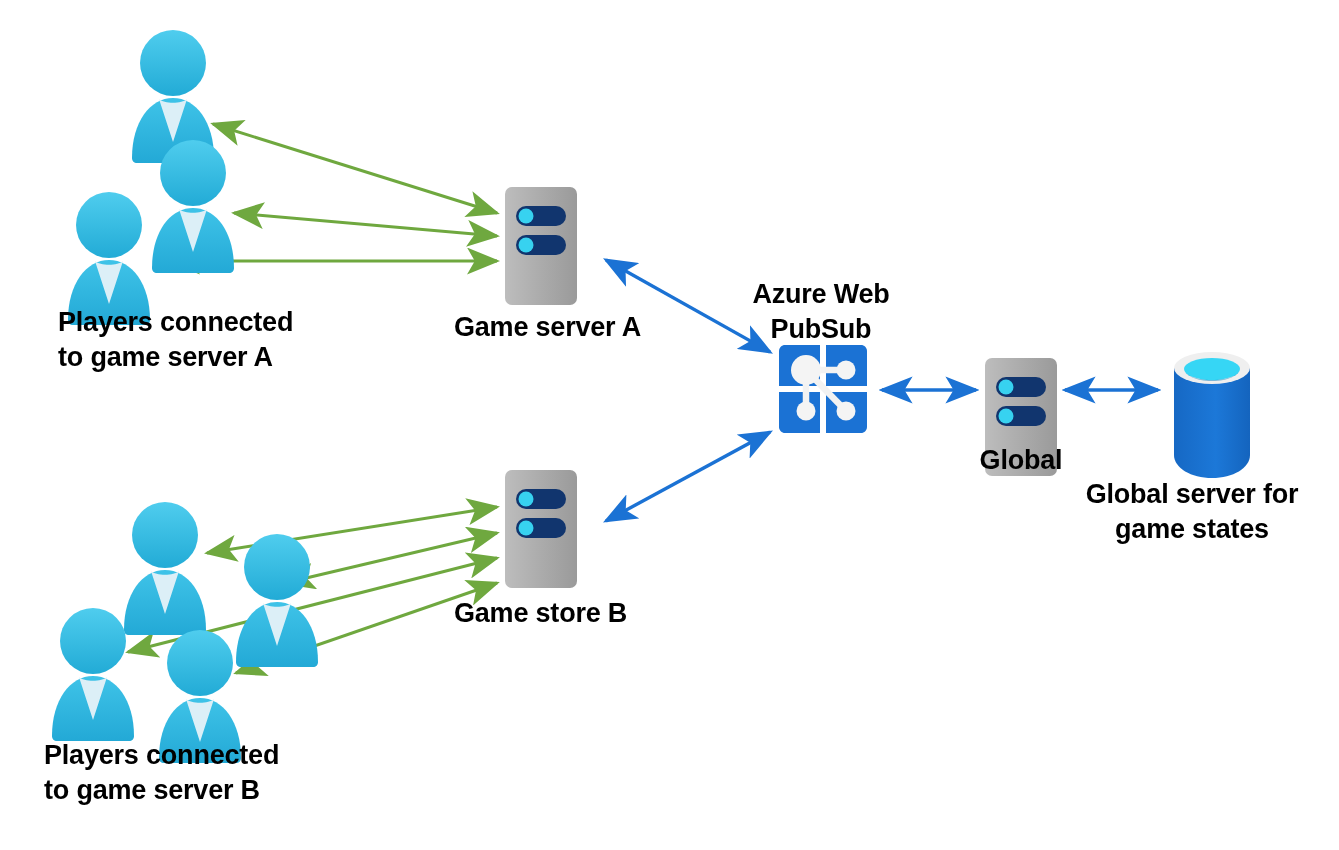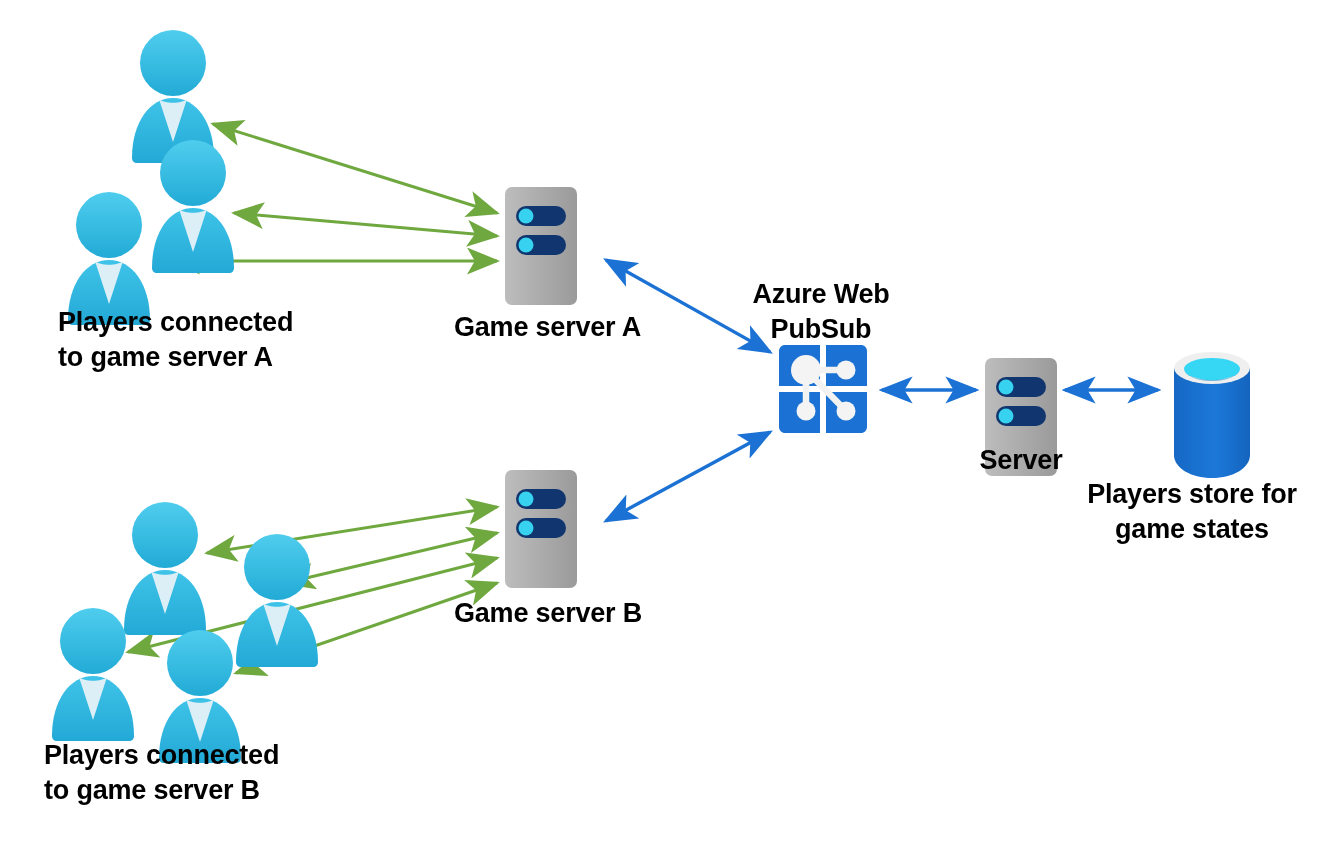--- a/index.html
+++ b/index.html
@@ -156,23 +156,23 @@
   </svg>
 
   <div class="label" style="left:58px; top:305px;">Players connected
 to game server A</div>
 
   <div class="label center" style="left:740px; top:277px; width:162px;">Azure Web
 PubSub</div>
 
   <div class="label" style="left:454px; top:310px;">Game server A</div>
 
-  <div class="label center" style="left:955px; top:443px; width:132px;">Server</div>
+  <div class="label center" style="left:955px; top:443px; width:132px;">Global</div>
 
-  <div class="label center" style="left:1056px; top:477px; width:272px;">Players store for
+  <div class="label center" style="left:1056px; top:477px; width:272px;">Global server for
 game states</div>
 
-  <div class="label" style="left:454px; top:596px;">Game server B</div>
+  <div class="label" style="left:454px; top:596px;">Game store B</div>
 
   <div class="label" style="left:44px; top:738px;">Players connected
 to game server B</div>
 
 </div>
 
 </body></html>

